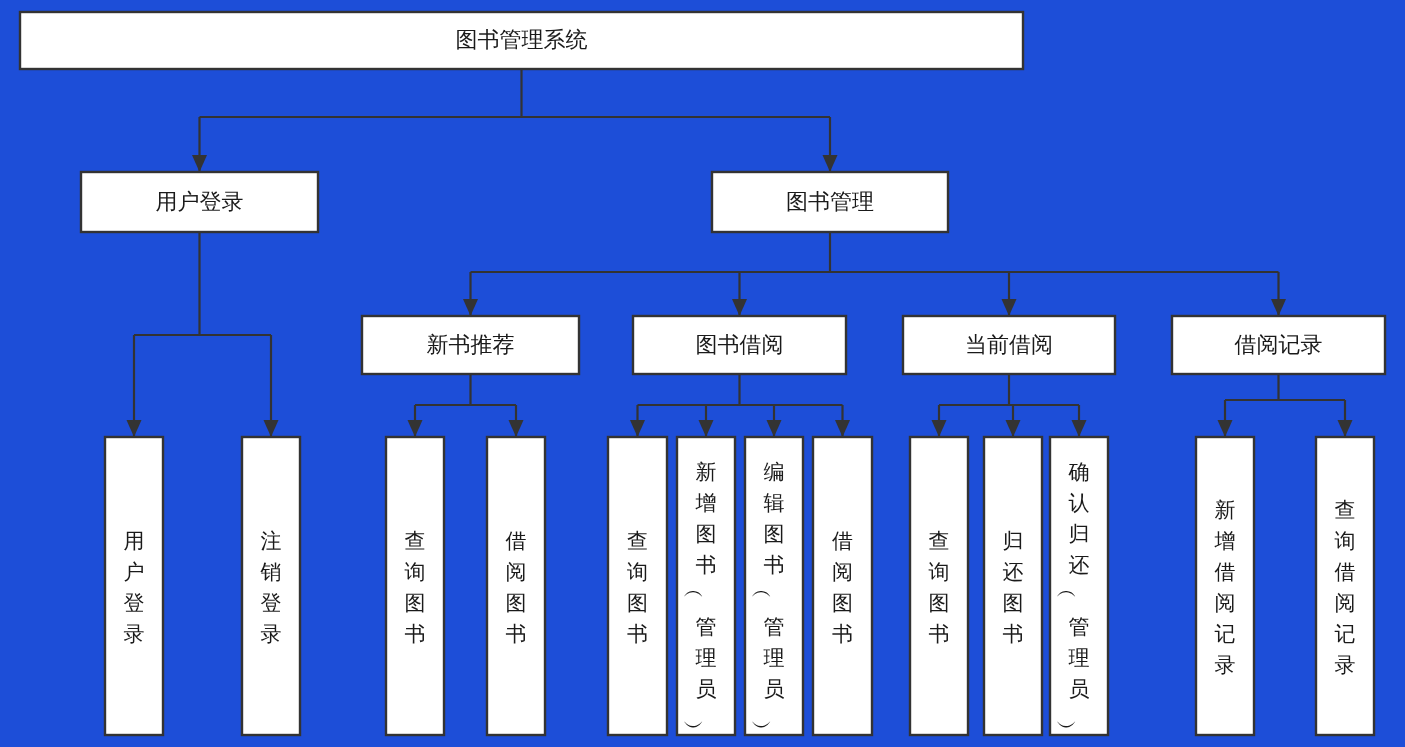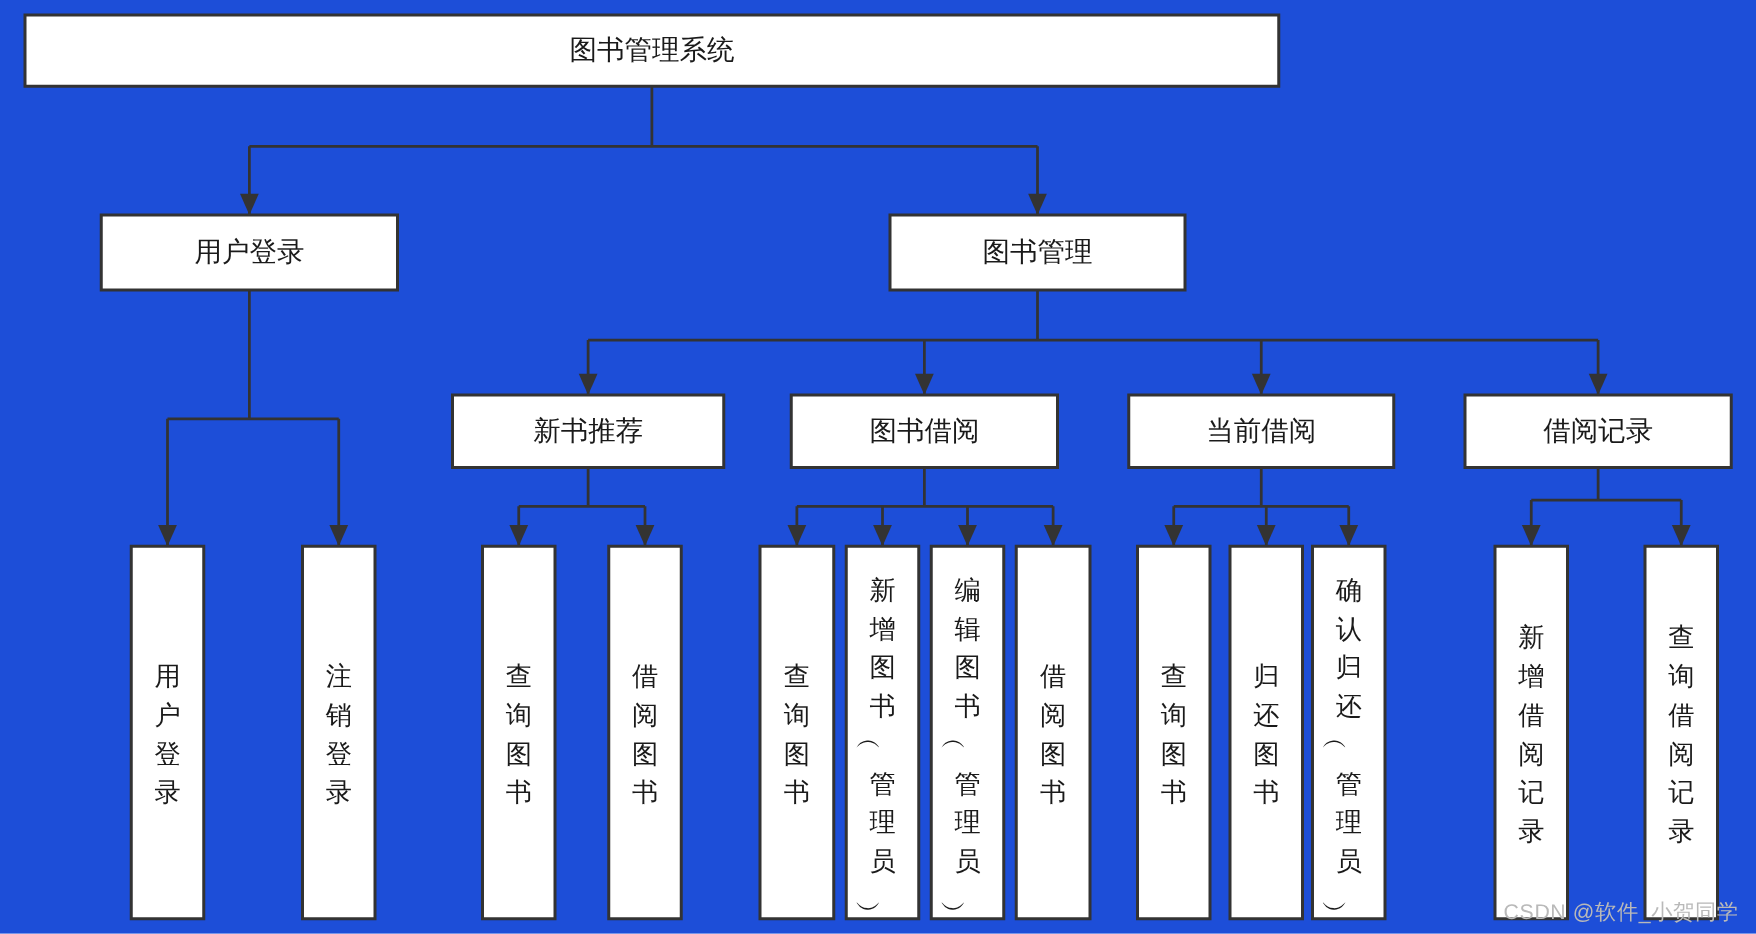--- a/index.html
+++ b/index.html
@@ -216,14 +216,13 @@
         <g>
           <rect x="1196" y="437" width="58" height="298" class="node-rect"></rect>
           <text x="1225" y="0" class="node-label-v"><tspan x="1225" y="517.18">新</tspan><tspan x="1225" y="548.18">增</tspan><tspan x="1225" y="579.18">借</tspan><tspan x="1225" y="610.18">阅</tspan><tspan x="1225" y="641.18">记</tspan><tspan x="1225" y="672.18">录</tspan></text>
         </g>
         <g>
           <rect x="1316" y="437" width="58" height="298" class="node-rect"></rect>
           <text x="1345" y="0" class="node-label-v"><tspan x="1345" y="517.18">查</tspan><tspan x="1345" y="548.18">询</tspan><tspan x="1345" y="579.18">借</tspan><tspan x="1345" y="610.18">阅</tspan><tspan x="1345" y="641.18">记</tspan><tspan x="1345" y="672.18">录</tspan></text>
         </g>
       </g>
   </svg>
-  <div class="watermark-text">CSDN @软件_小贺同学</div>
 </div>
 
 </body></html>

